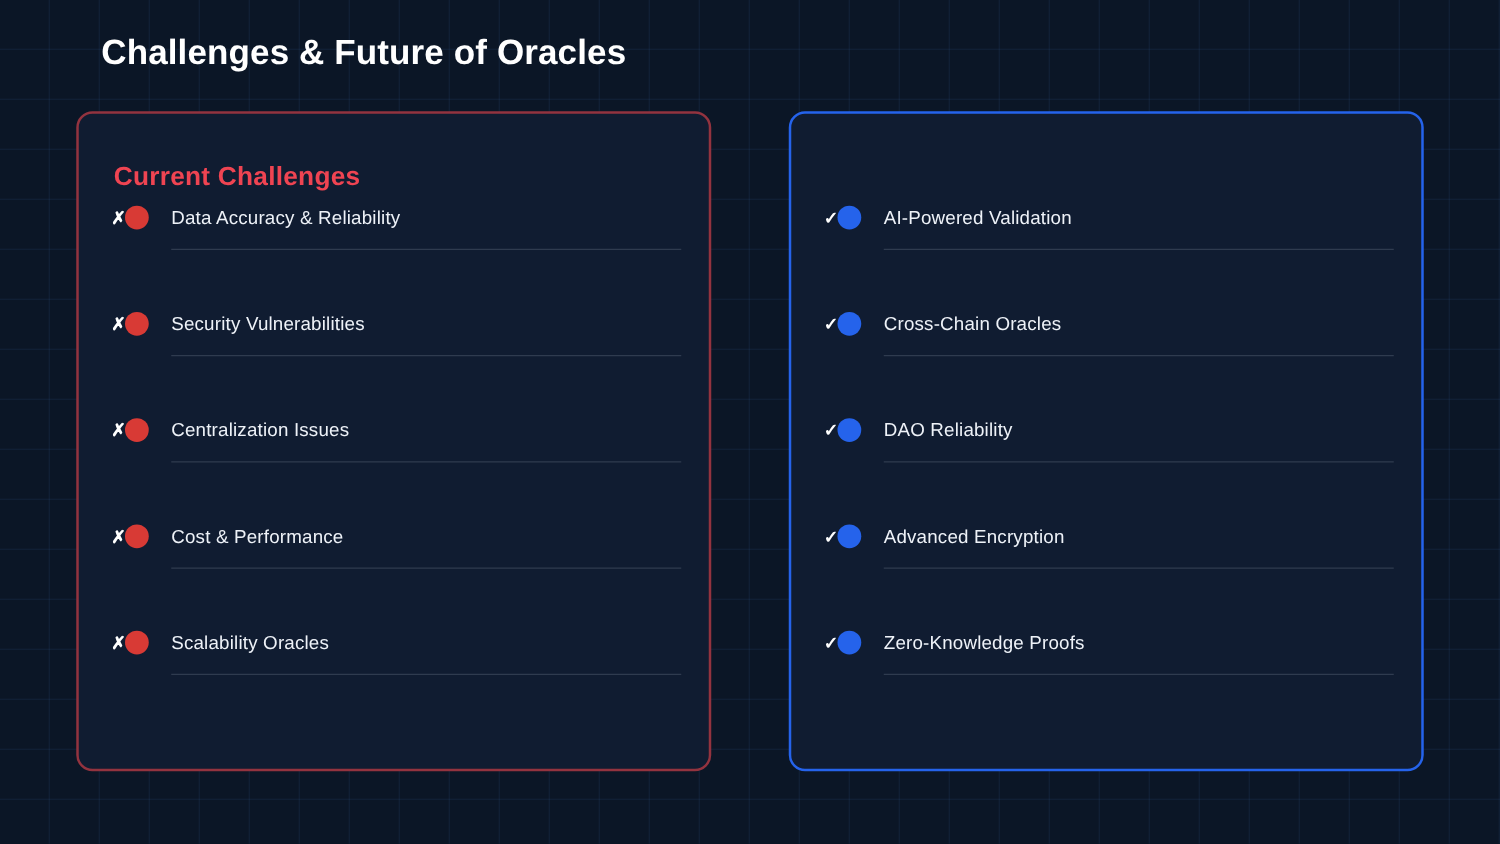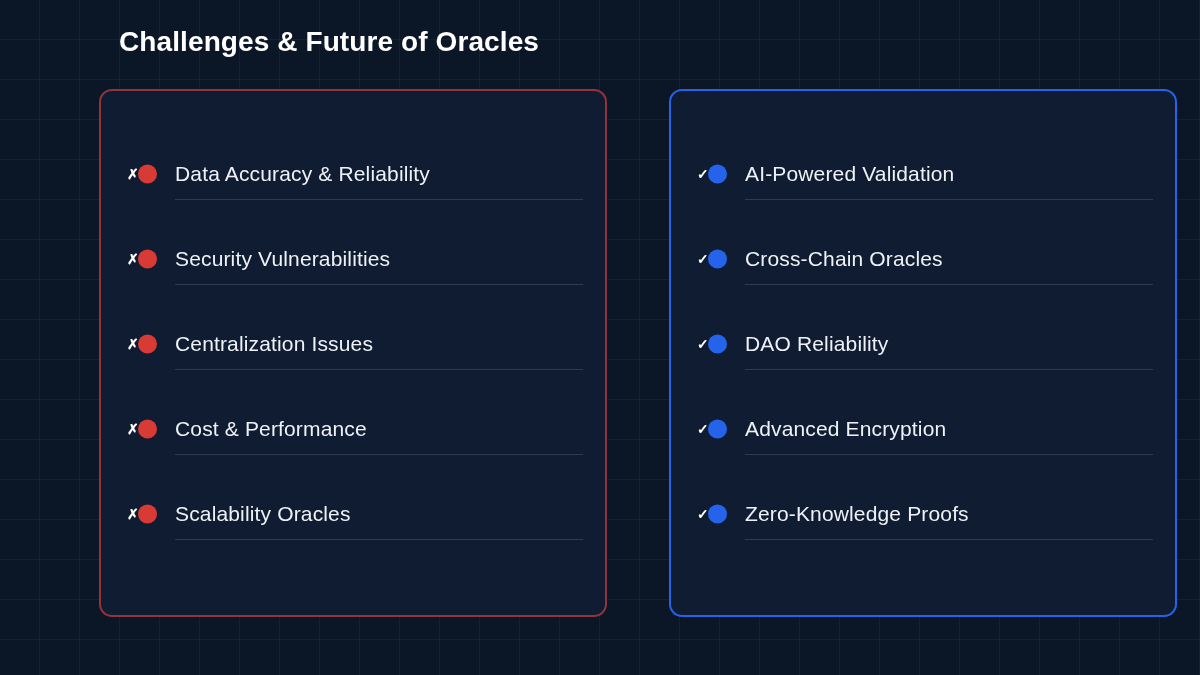--- a/index.html
+++ b/index.html
@@ -24,21 +24,20 @@
       linear-gradient(to right, rgba(56,96,158,0.16) 1px, transparent 1px),
       linear-gradient(to bottom, rgba(56,96,158,0.16) 1px, transparent 1px);
     background-size: 40px 40px;
     background-position: -1px -1px;
     pointer-events: none;
   }
 
   #page {
     position: absolute;
     inset: 0;
-    margin-left: 38px;
   }
 
   
   #page-title {
     position: absolute;
     left: 81px;
     top: 26px;
     font-size: 28px;
     font-weight: bold;
     color: #ffffff;
@@ -127,21 +126,21 @@
     top: 50%;
     transform: translateY(-50%);
     width: 19px;
     height: 19px;
     border-radius: 50%;
   }
   .dot-red  { background-color: #d83a35; }
   .dot-blue { background-color: #2563eb; }
 
   .item-label {
-    font-size: 21px;
+    font-size: 15px;
     color: #eef2f8;
     letter-spacing: 0.15px;
     white-space: nowrap;
   }
   .divider {
     position: absolute;
     left: 48px;
     right: 0;
     top: 42px;
     height: 1px;
@@ -151,20 +150,21 @@
 </head>
 <body>
 
 <div id="grid-bg"></div>
 
 <div id="page">
 
   <div id="page-title">Challenges &amp; Future of Oracles</div>
 
   <section class="card" id="card-challenges">
+    <h2 class="card-title">Current Challenges</h2>
 
     <ul class="item-list">
       <li class="list-item">
         <div class="item-row">
           <span class="marker">
             <span class="glyph">✗</span>
             <span class="dot dot-red"></span>
           </span>
           <span class="item-label">Data Accuracy &amp; Reliability</span>
         </div>

